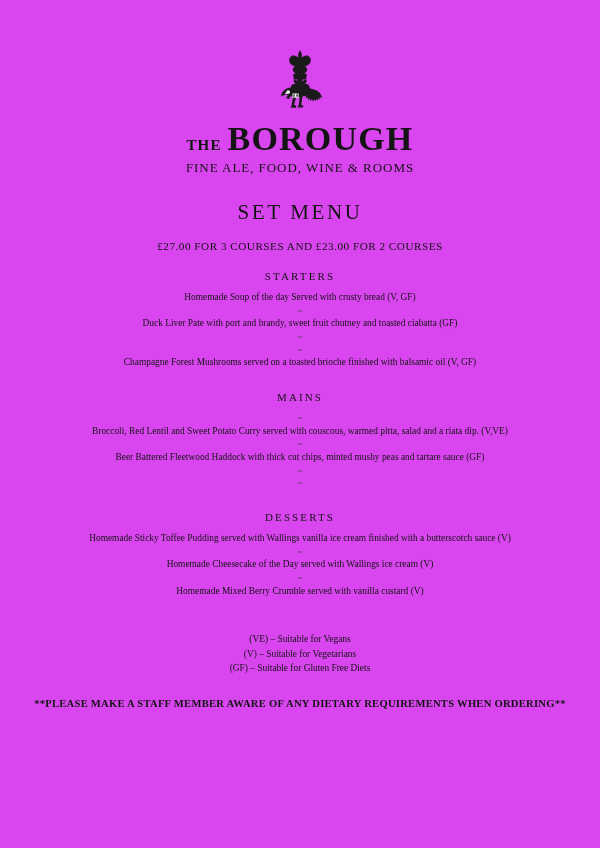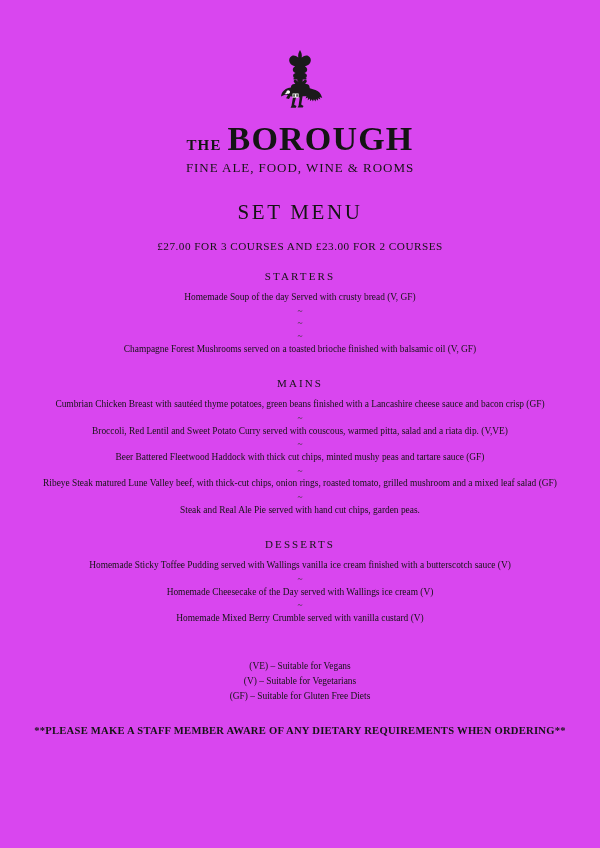--- a/index.html
+++ b/index.html
@@ -156,35 +156,33 @@
   </div>
 
   <h1 class="set-menu-title">SET MENU</h1>
   <div class="price-line">£27.00 FOR 3 COURSES AND £23.00 FOR 2 COURSES</div>
 
   <div id="sections-root">
       <h2 class="section-title starters">STARTERS</h2>
       <ul class="items">
         <li class="item"><span class="name">Homemade Soup of the day</span><span class="desc"> Served with crusty bread (V, GF)</span></li>
         <li class="sep">~</li>
+        <li class="item"><span class="name">Duck Liver Pate</span><span class="desc"> with port and brandy, sweet fruit chutney and toasted ciabatta (GF)</span></li>
         <li class="sep">~</li>
         <li class="sep">~</li>
         <li class="item"><span class="name">Champagne Forest Mushrooms</span><span class="desc"> served on a toasted brioche finished with balsamic oil (V, GF)</span></li>
       </ul>
       <h2 class="section-title mains">MAINS</h2>
       <ul class="items">
-        <li class="item"><span class="name">Cumbrian Chicken Breast</span><span class="desc"> with sautéed thyme potatoes, green beans finished with a Lancashire cheese sauce and bacon crisp (GF)</span></li>
         <li class="sep">~</li>
         <li class="item"><span class="name">Broccoli, Red Lentil and Sweet Potato Curry</span><span class="desc"> served with couscous, warmed pitta, salad and a riata dip. (V,VE)</span></li>
         <li class="sep">~</li>
         <li class="item"><span class="name">Beer Battered Fleetwood Haddock</span><span class="desc"> with thick cut chips, minted mushy peas and tartare sauce (GF)</span></li>
         <li class="sep">~</li>
-        <li class="item"><span class="name">Ribeye Steak</span><span class="desc"> matured Lune Valley beef, with thick-cut chips, onion rings, roasted tomato, grilled mushroom and a mixed leaf salad (GF)</span></li>
-        <li class="sep">~</li>
-        <li class="item"><span class="name">Steak and Real Ale Pie</span><span class="desc"> served with hand cut chips, garden peas.</span></li>
+        <li class="sep">~</li>
       </ul>
       <h2 class="section-title desserts">DESSERTS</h2>
       <ul class="items">
         <li class="item"><span class="name">Homemade Sticky Toffee Pudding</span><span class="desc"> served with Wallings vanilla ice cream finished with a butterscotch sauce (V)</span></li>
         <li class="sep">~</li>
         <li class="item"><span class="name">Homemade Cheesecake of the Day</span><span class="desc"> served with Wallings ice cream (V)</span></li>
         <li class="sep">~</li>
         <li class="item"><span class="name">Homemade Mixed Berry Crumble</span><span class="desc"> served with vanilla custard (V)</span></li>
       </ul>
     </div>

